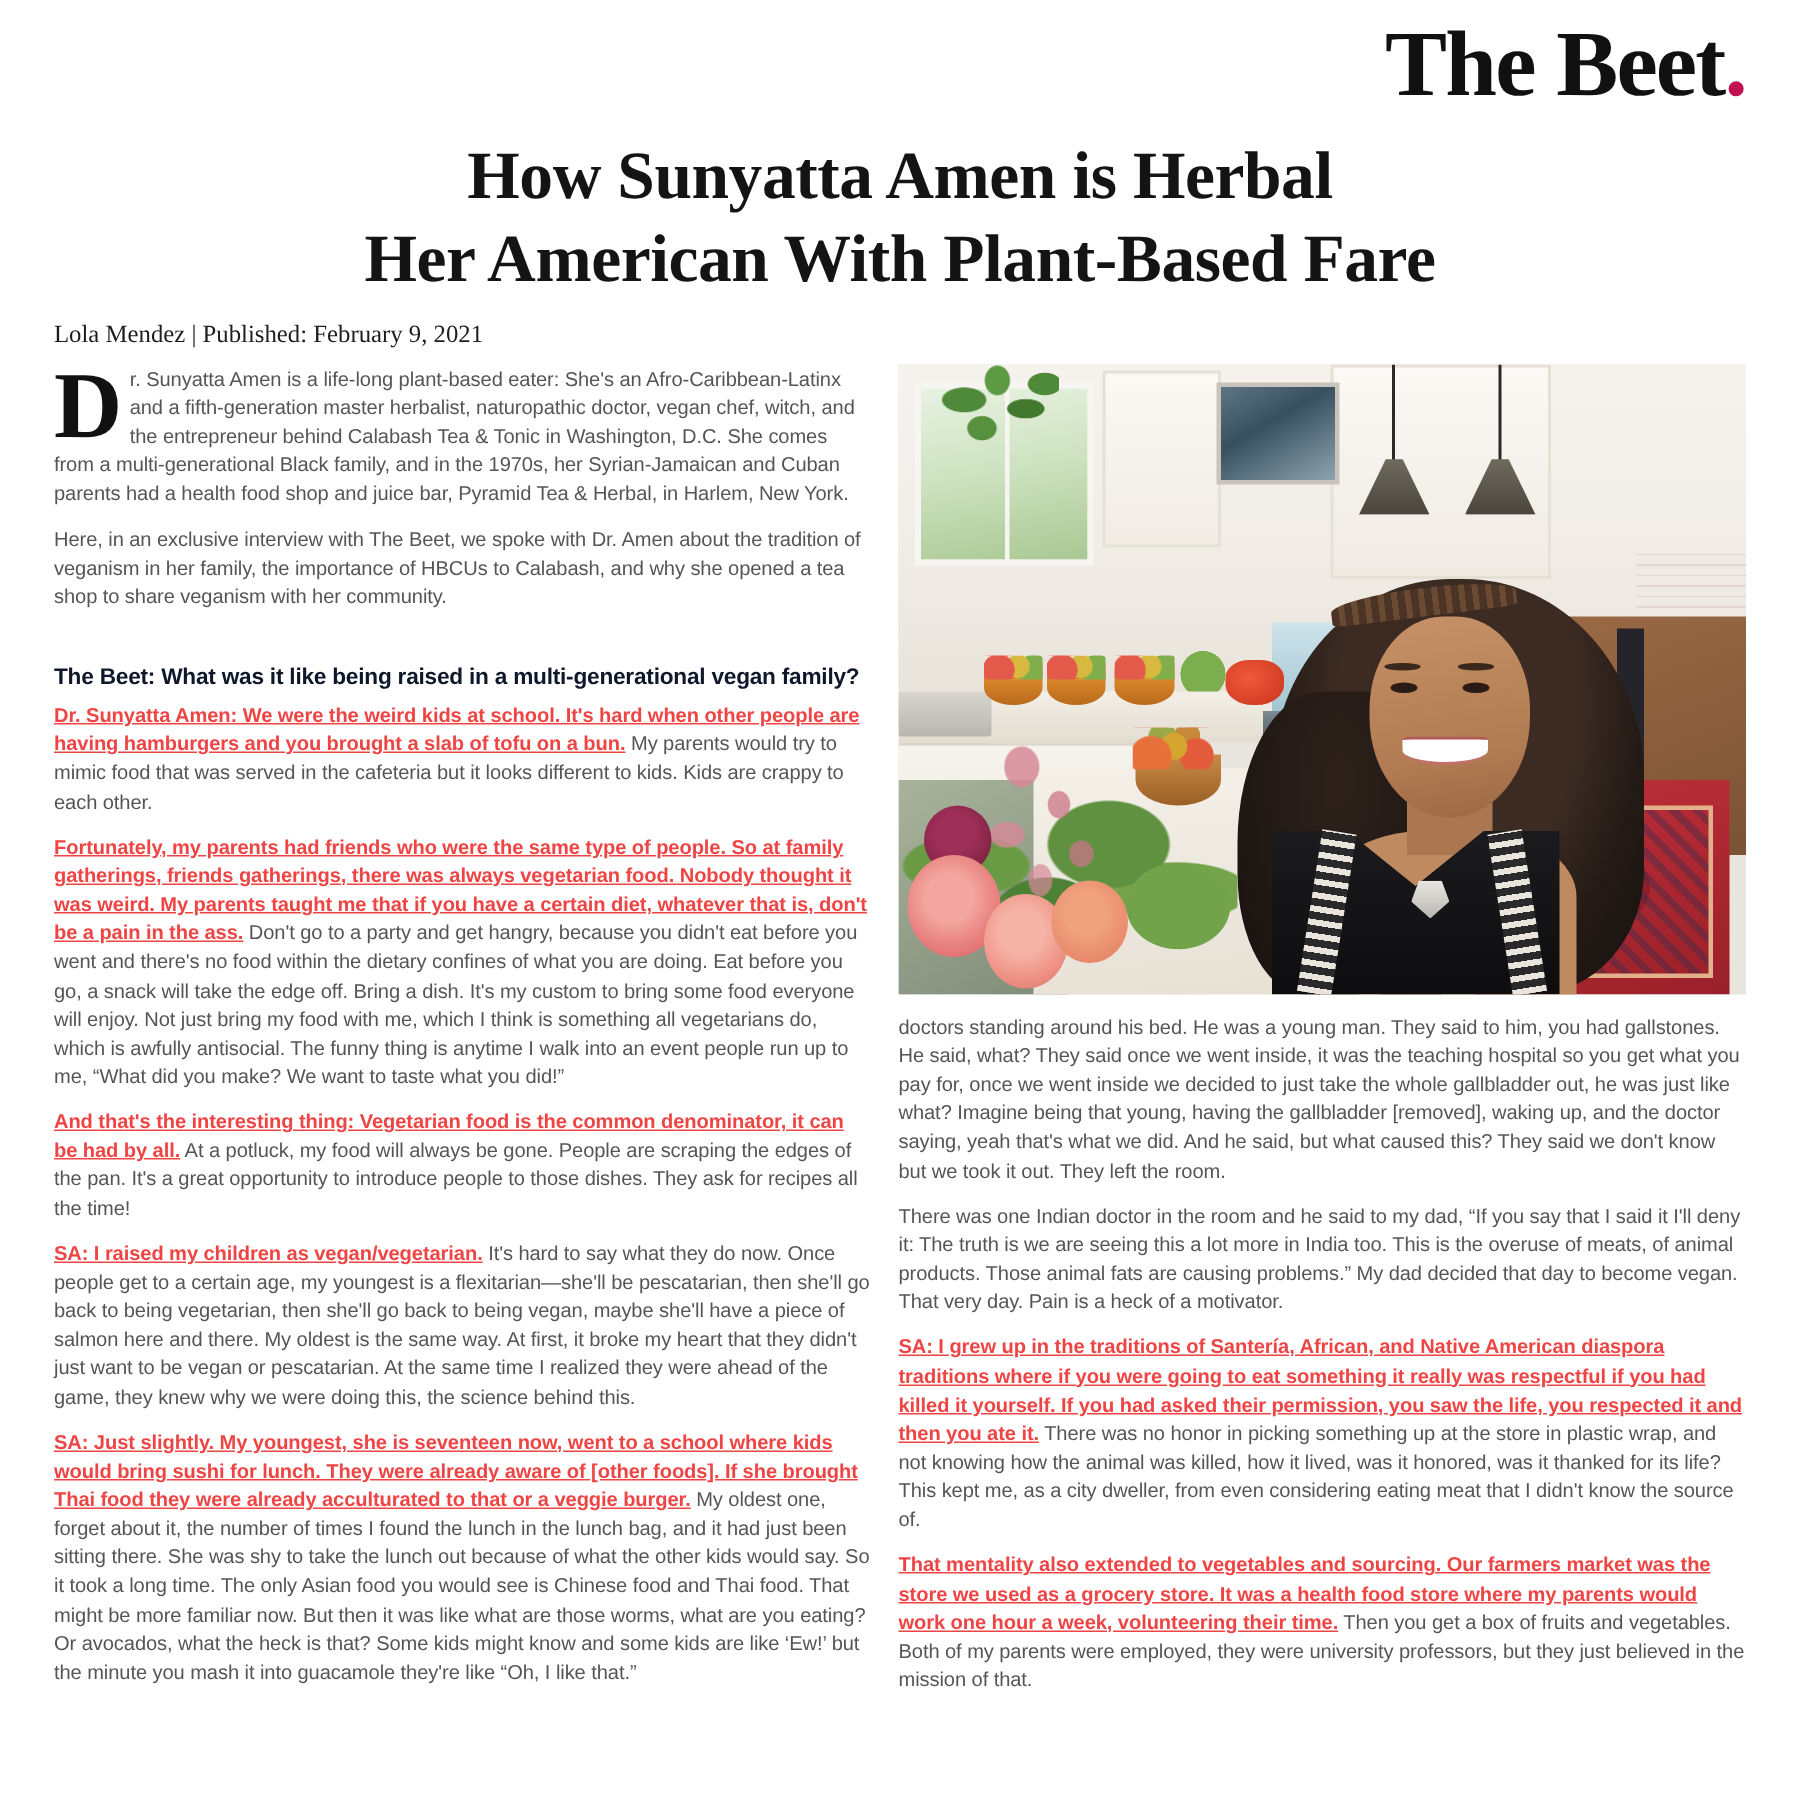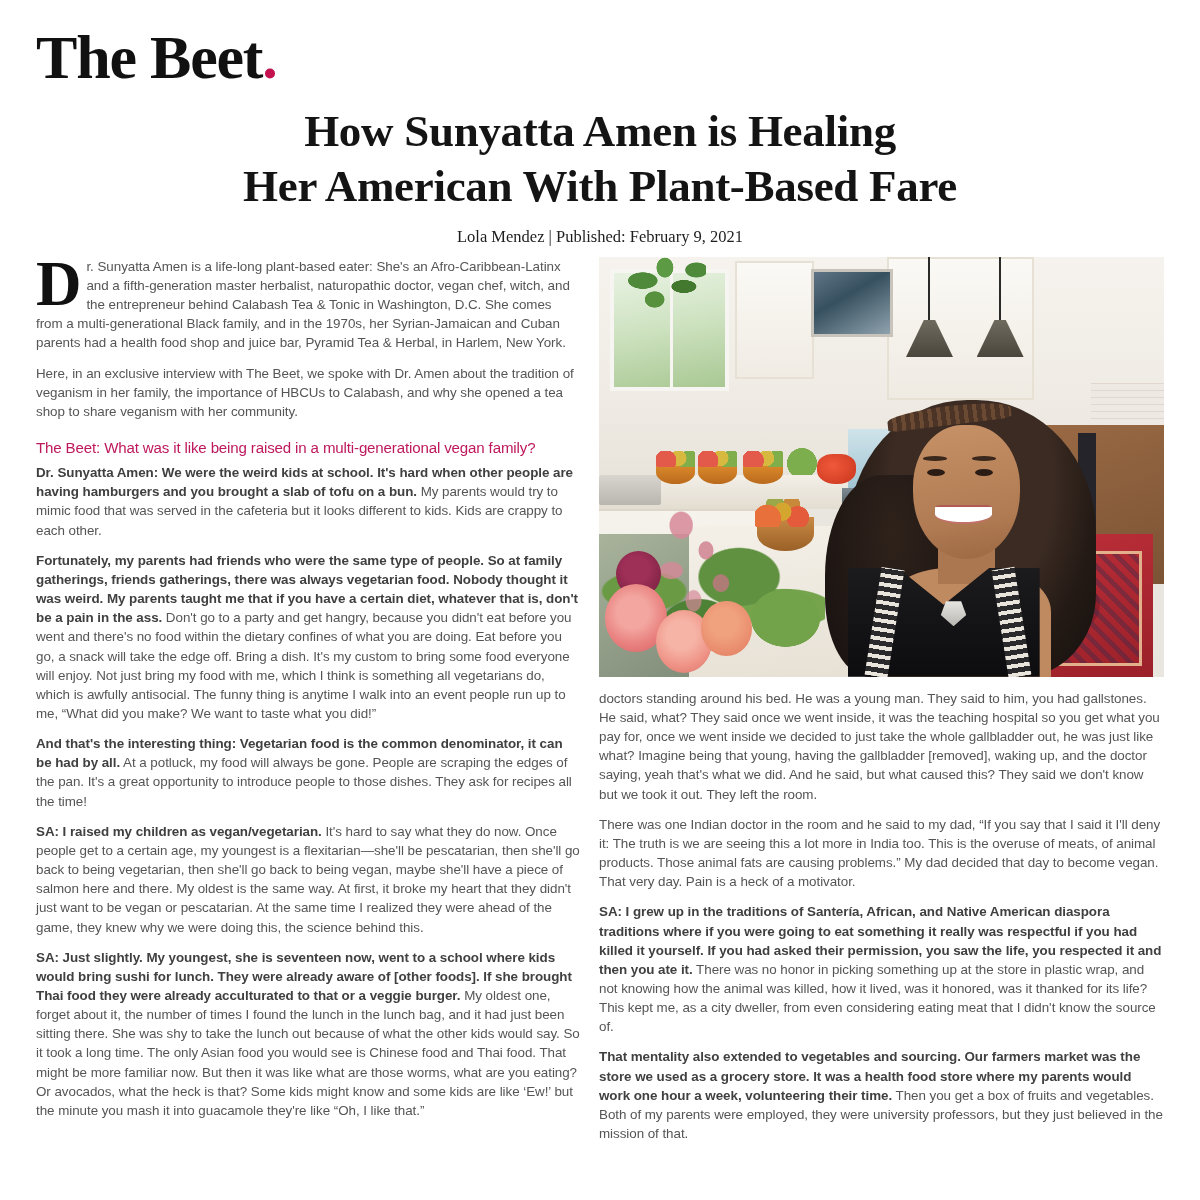--- a/index.html
+++ b/index.html
@@ -14,22 +14,22 @@
 
   .page {
     width: 1200px;
     height: 1200px;
     position: relative;
     padding: 0 36px;
   }
 
   
   .masthead {
-    text-align: left;
-    padding-top: 26px;
+    text-align: right;
+    padding-top: 12px;
   }
   .logo {
     font-family: "Liberation Serif", serif;
     font-weight: bold;
     font-size: 62px;
     letter-spacing: -1.2px;
     color: #111111;
     line-height: 1;
     display: inline-block;
   }
@@ -42,57 +42,58 @@
     line-height: 1.22;
     color: #141414;
     text-align: center;
     margin-top: 16px;
     letter-spacing: -0.3px;
   }
   .byline {
     font-family: "Liberation Serif", serif;
     font-size: 16.5px;
     color: #1d1d1d;
-    text-align: center;
+    text-align: left;
     margin-top: 13px;
     margin-bottom: 10px;
   }
 
   
   .columns {
     display: flex;
     gap: 18px;
     margin-top: 8px;
   }
   .col { width: 565px; position: relative; }
 
   
   .q {
     font-size: 15.1px;
-    font-weight: normal;
-    color: #be185d;
+    font-weight: bold;
+    color: #0f172a;
     line-height: 1.33;
-    margin-top: 17px;
+    margin-top: 35px;
     margin-bottom: 5px;
     letter-spacing: -0.15px;
     font-stretch: condensed;
   }
   .q:first-child { margin-top: 0; }
 
   p.body {
     font-size: 13.4px;
     line-height: 1.43;
     color: #555555;
     margin-bottom: 11px;
     text-align: left;
     letter-spacing: -0.05px;
   }
   p.body b, p.body strong {
-    color: #404040;
+    color: #ef4444;
     font-weight: bold;
+    text-decoration: underline;
   }
 
   
   .dropcap-para { position: relative; }
   .dropcap {
     float: left;
     font-family: "Liberation Serif", serif;
     font-weight: bold;
     font-size: 63px;
     line-height: 0.78;
@@ -370,21 +371,21 @@
 </head>
 <body>
 
 <div class="page">
 
   <div class="masthead">
     <div class="logo"><span>The Beet</span><span class="dot">.</span></div>
   </div>
 
   <h1 class="headline">
-    <span>How Sunyatta Amen is Healing</span><br>
+    <span>How Sunyatta Amen is Herbal</span><br>
     <span>Her American With Plant-Based Fare</span>
   </h1>
 
   <div class="byline">Lola Mendez | Published: February 9, 2021</div>
 
   <div class="columns">
 
     <div class="col">
 
       <p class="body dropcap-para">

